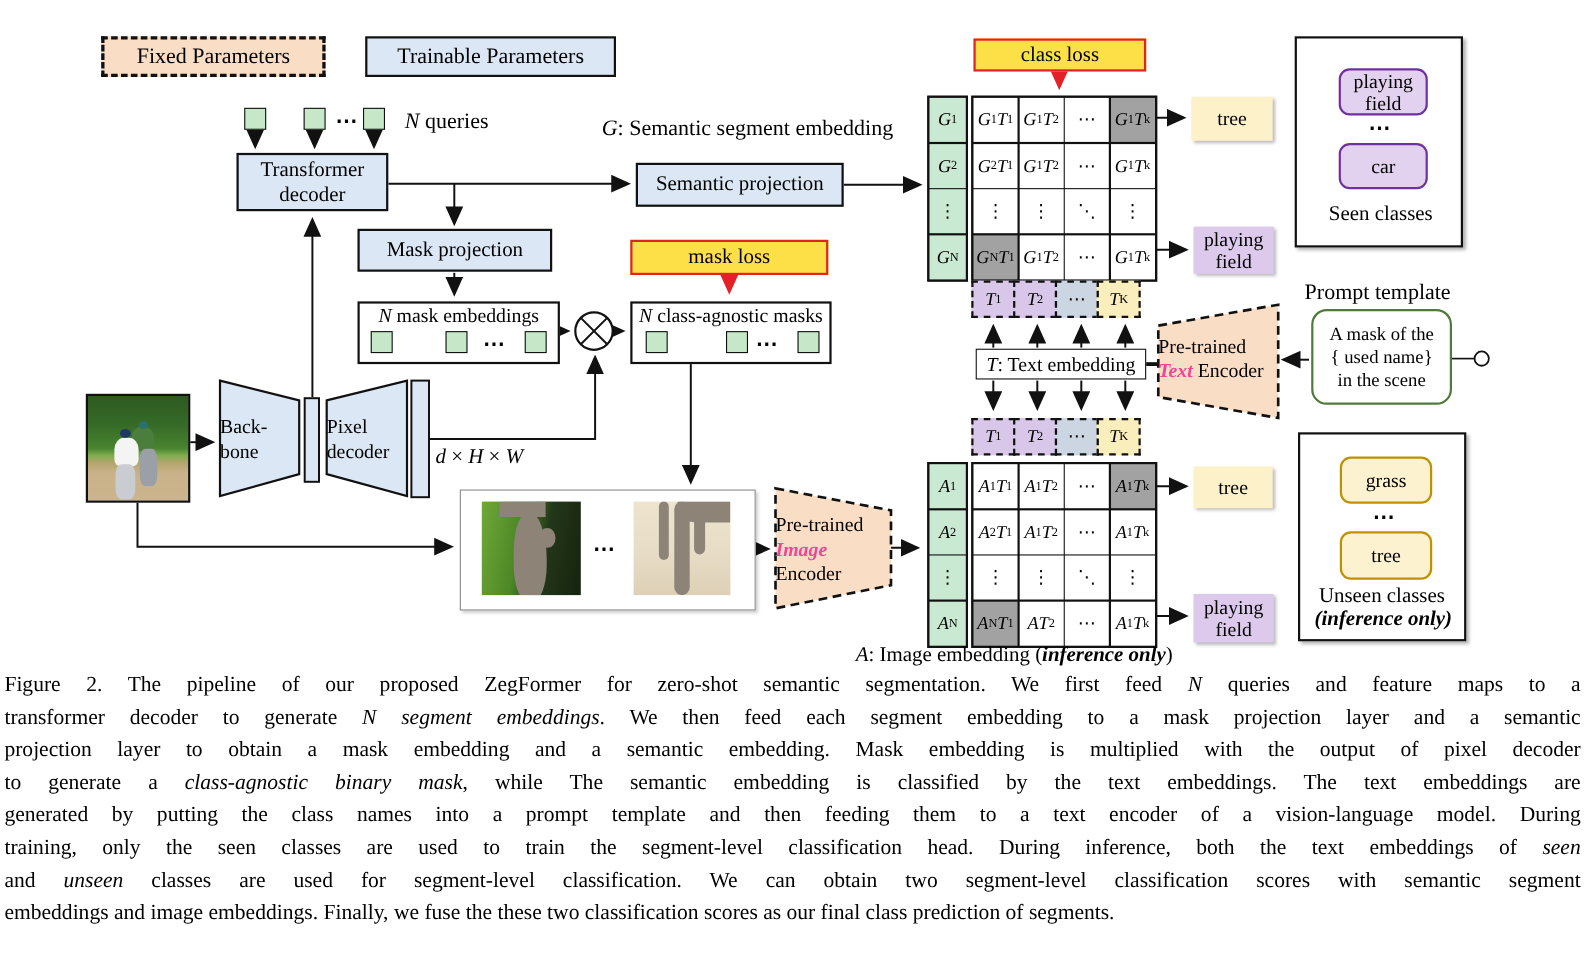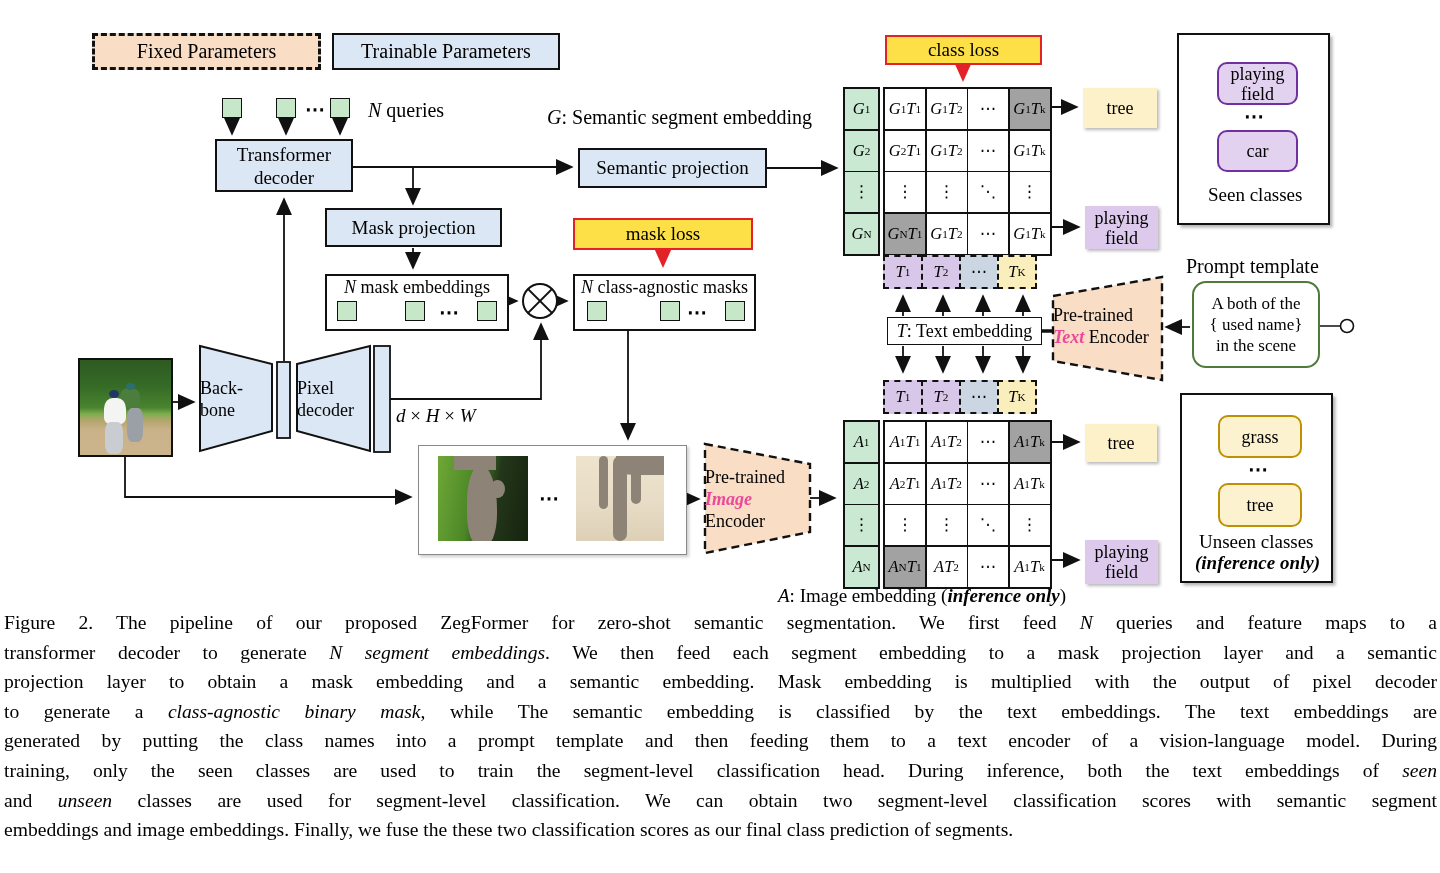--- a/index.html
+++ b/index.html
@@ -132,21 +132,21 @@
     </g>
     <circle cx="1192" cy="117" r="6.5" fill="#fff" stroke="#111" stroke-width="1.6"></circle>
 
     <g stroke="#444" stroke-width="1.4" fill="none">
       <path d="M1218,436 H1198 V505 H1218"></path>
       <path d="M1303,433 Q1312,433 1312,442 V461 Q1312,469 1319,471 Q1312,473 1312,481 V500 Q1312,509 1303,509"></path>
     </g>
     <circle cx="1198" cy="470" r="6.5" fill="#fff" stroke="#111" stroke-width="1.6"></circle>
   </svg>
 
-  <div class="box legend-fixed" style="left:92px;top:33px;width:229px;height:37px;">Fixed Parameters</div>
+  <div class="box legend-fixed" style="left:92px;top:33px;width:204px;height:37px;">Fixed Parameters</div>
   <div class="box legend-train" style="left:332px;top:33px;width:228px;height:37px;">Trainable Parameters</div>
 
   <div class="gsq" style="left:222px;top:98px;"></div>
   <div class="gsq" style="left:276px;top:98px;"></div>
   <div class="dots" style="left:305px;top:97px;">⋯</div>
   <div class="gsq" style="left:330px;top:98px;"></div>
   <div class="lbl" style="left:368px;top:99px;"><i>N</i> queries</div>
 
   <div class="lbl" style="left:547px;top:106px;"><i>G</i>: Semantic segment embedding</div>
 
@@ -417,21 +417,21 @@
 
   <div class="panel" style="left:1177px;top:33px;width:153px;height:192px;"></div>
   <div class="rbox purple" style="left:1217px;top:62px;width:81px;height:43px;">playing field</div>
   <div class="dots" style="left:1244px;top:104px;">⋯</div>
   <div class="rbox purple" style="left:1217px;top:130px;width:81px;height:42px;">car</div>
   <div class="lbl" style="left:1208px;top:184px;font-size:19px;">Seen classes</div>
 
   <div class="lbl" style="left:1186px;top:255px;">Prompt template</div>
   <div class="abs" style="left:1192px;top:281px;width:128px;height:87px;border:2px solid #4f7a3a;border-radius:14px;
        display:flex;flex-direction:column;align-items:center;justify-content:center;font-size:17px;line-height:21px;box-sizing:border-box;background:#fff;">
-    <div>A both of the</div>
+    <div>A mask of the</div>
     <div>{ used name}</div>
     <div>in the scene</div>
   </div>
 
   <div class="panel" style="left:1180px;top:393px;width:153px;height:190px;"></div>
   <div class="rbox yellow" style="left:1218px;top:415px;width:84px;height:43px;">grass</div>
   <div class="dots" style="left:1248px;top:457px;">⋯</div>
   <div class="rbox yellow" style="left:1218px;top:483px;width:84px;height:44px;">tree</div>
   <div class="lbl" style="left:1199px;top:531px;font-size:19px;">Unseen classes</div>
   <div class="lbl" style="left:1195px;top:552px;font-size:19px;font-weight:bold;font-style:italic;">(inference only)</div>

